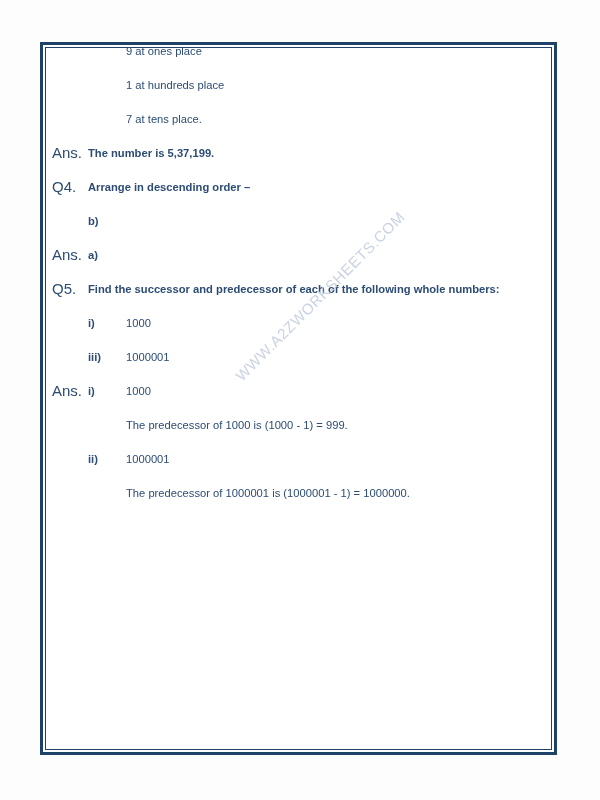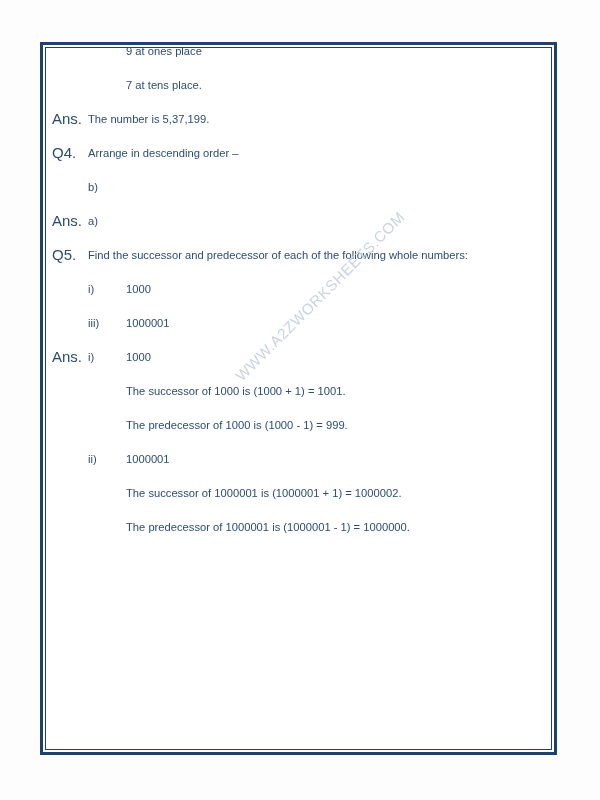--- a/index.html
+++ b/index.html
@@ -59,20 +59,21 @@
     top: 0;
     font-size: 15px;
     color: #2c4c74;
   }
   .col-mid {
     position: absolute;
     left: 42px;
     top: 0;
     font-size: 11.2px;
     color: #2c4c74;
+    font-weight: bold;
   }
   .col-body {
     position: absolute;
     left: 80px;
     top: 0;
     font-size: 11.2px;
     color: #2c4c74;
   }
 
   
@@ -96,20 +97,23 @@
 
 <div class="page-frame">
   <div class="page-frame-inner"></div>
 </div>
 
 <div class="content" id="content-area">
     <div class="line">
       <span class="col-body">9 at ones place</span>
     </div>
     <div class="line">
+      <span class="col-body">1 at hundreds place</span>
+    </div>
+    <div class="line">
       <span class="col-body">7 at tens place.</span>
     </div>
     <div class="line">
       <span class="col-label">Ans.</span>
       <span class="col-mid">The number is 5,37,199.</span>
     </div>
     <div class="line">
       <span class="col-label">Q4.</span>
       <span class="col-mid">Arrange in descending order –</span>
     </div>
@@ -131,30 +135,24 @@
     <div class="line">
       <span class="col-mid">iii)</span>
       <span class="col-body">1000001</span>
     </div>
     <div class="line">
       <span class="col-label">Ans.</span>
       <span class="col-mid">i)</span>
       <span class="col-body">1000</span>
     </div>
     <div class="line">
-      <span class="col-body">The successor of 1000 is (1000 + 1) = 1001.</span>
-    </div>
-    <div class="line">
       <span class="col-body">The predecessor of 1000 is (1000 - 1) = 999.</span>
     </div>
     <div class="line">
       <span class="col-mid">ii)</span>
       <span class="col-body">1000001</span>
-    </div>
-    <div class="line">
-      <span class="col-body">The successor of 1000001 is (1000001 + 1) = 1000002.</span>
     </div>
     <div class="line">
       <span class="col-body">The predecessor of 1000001 is (1000001 - 1) = 1000000.</span>
     </div>
   </div>
 
 <div class="watermark">WWW.A2ZWORKSHEETS.COM</div>
 
 </body></html>

